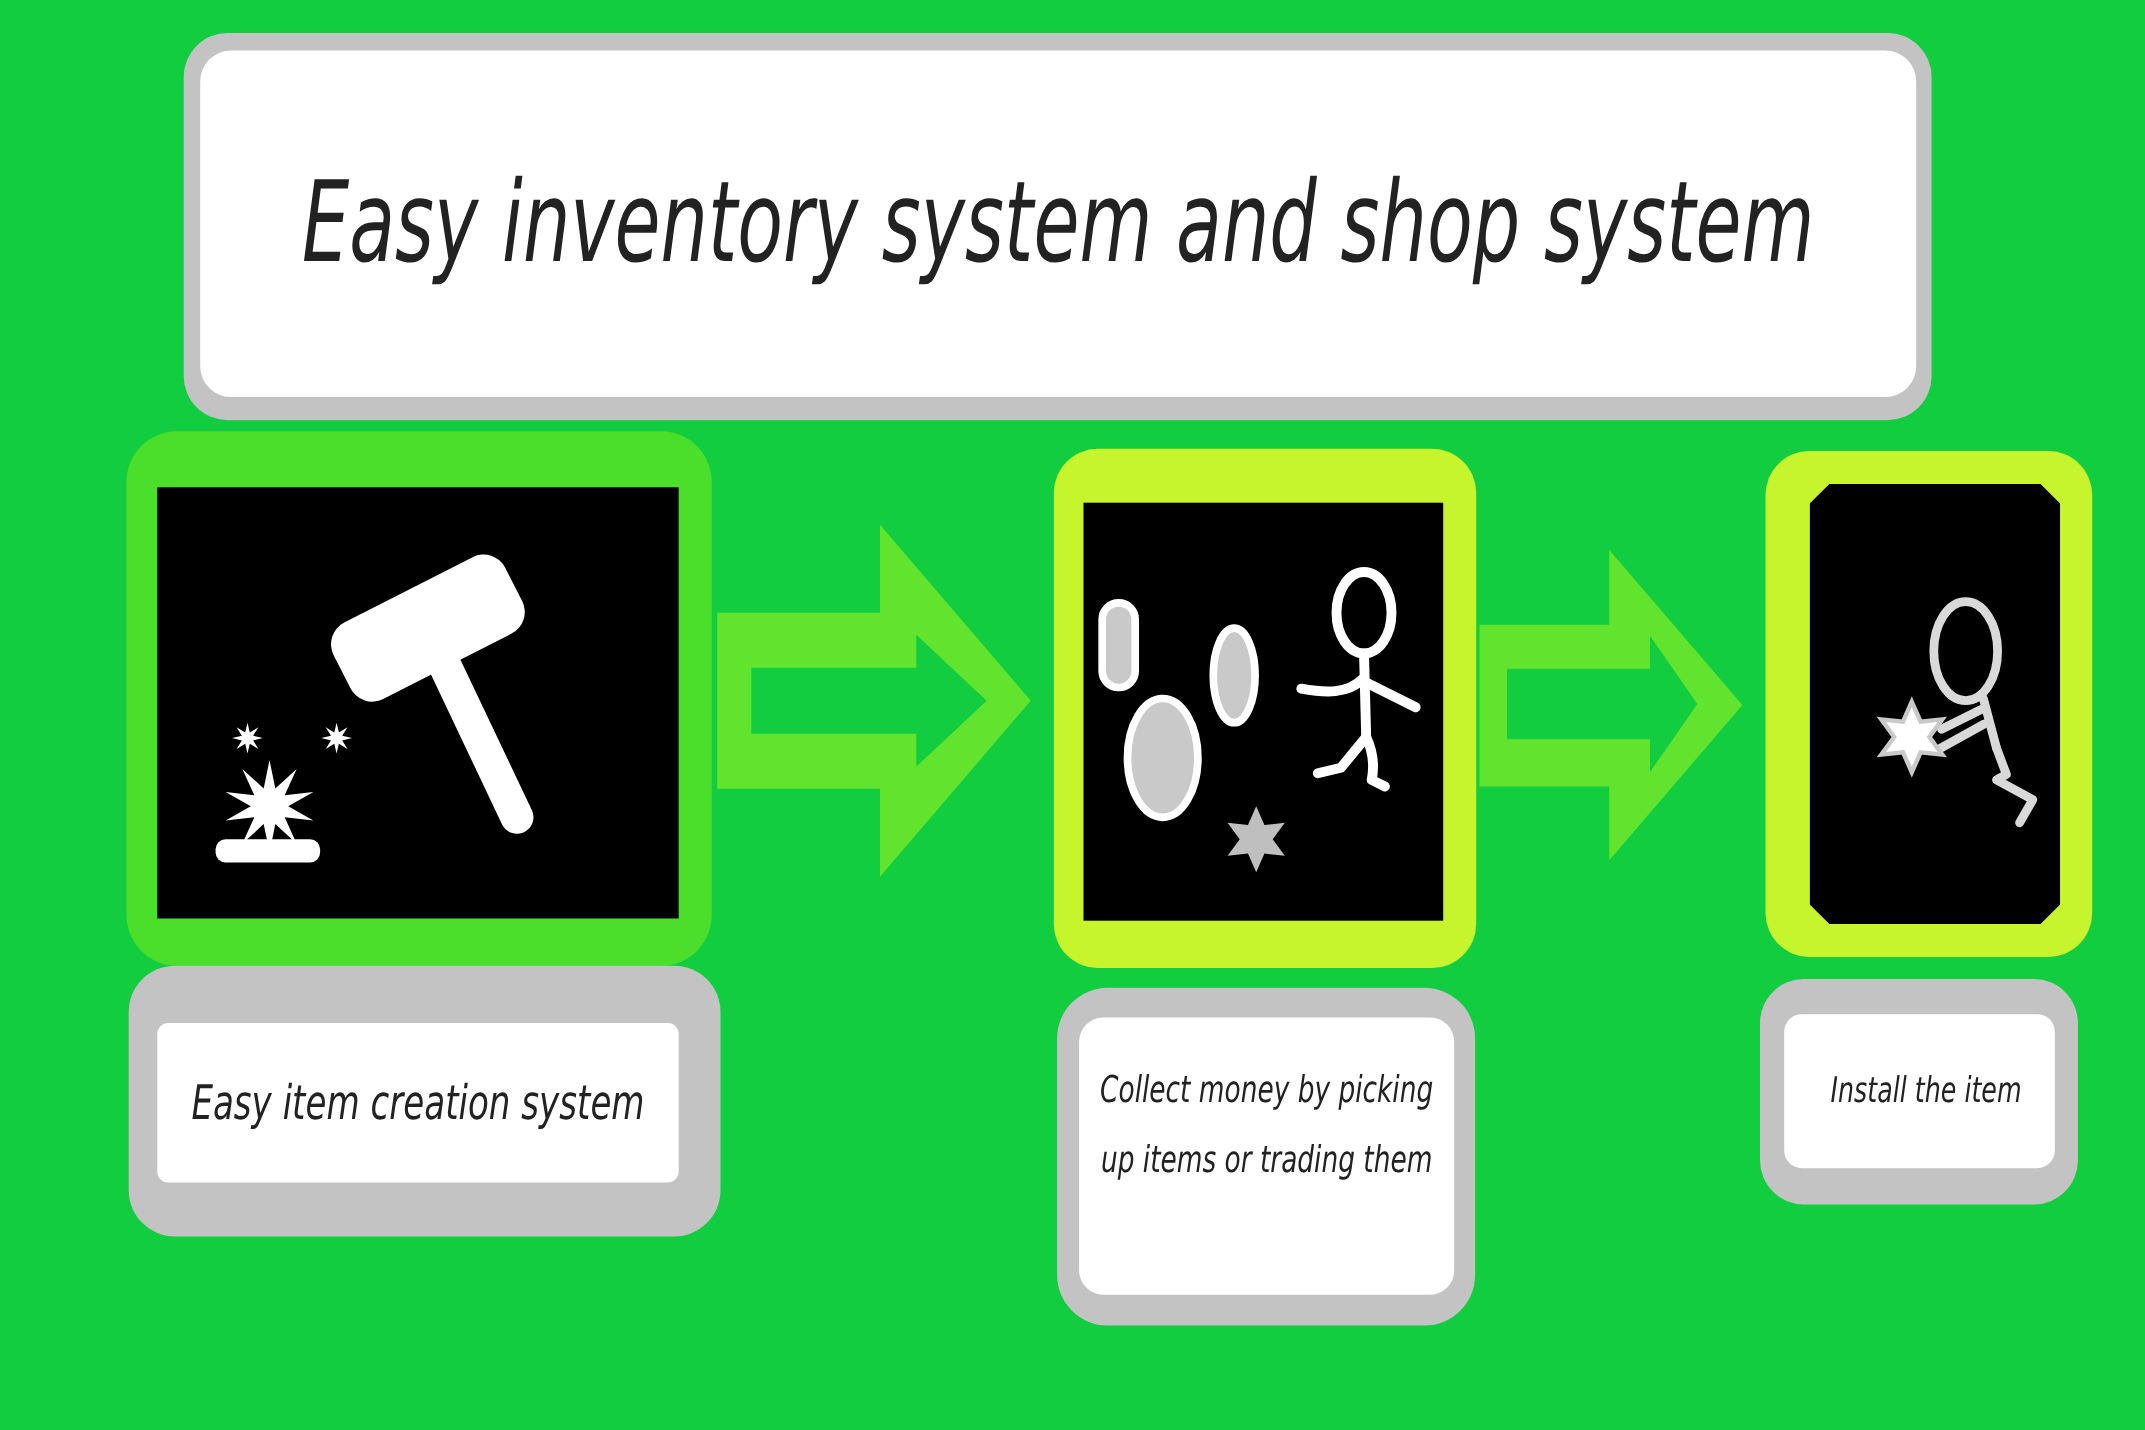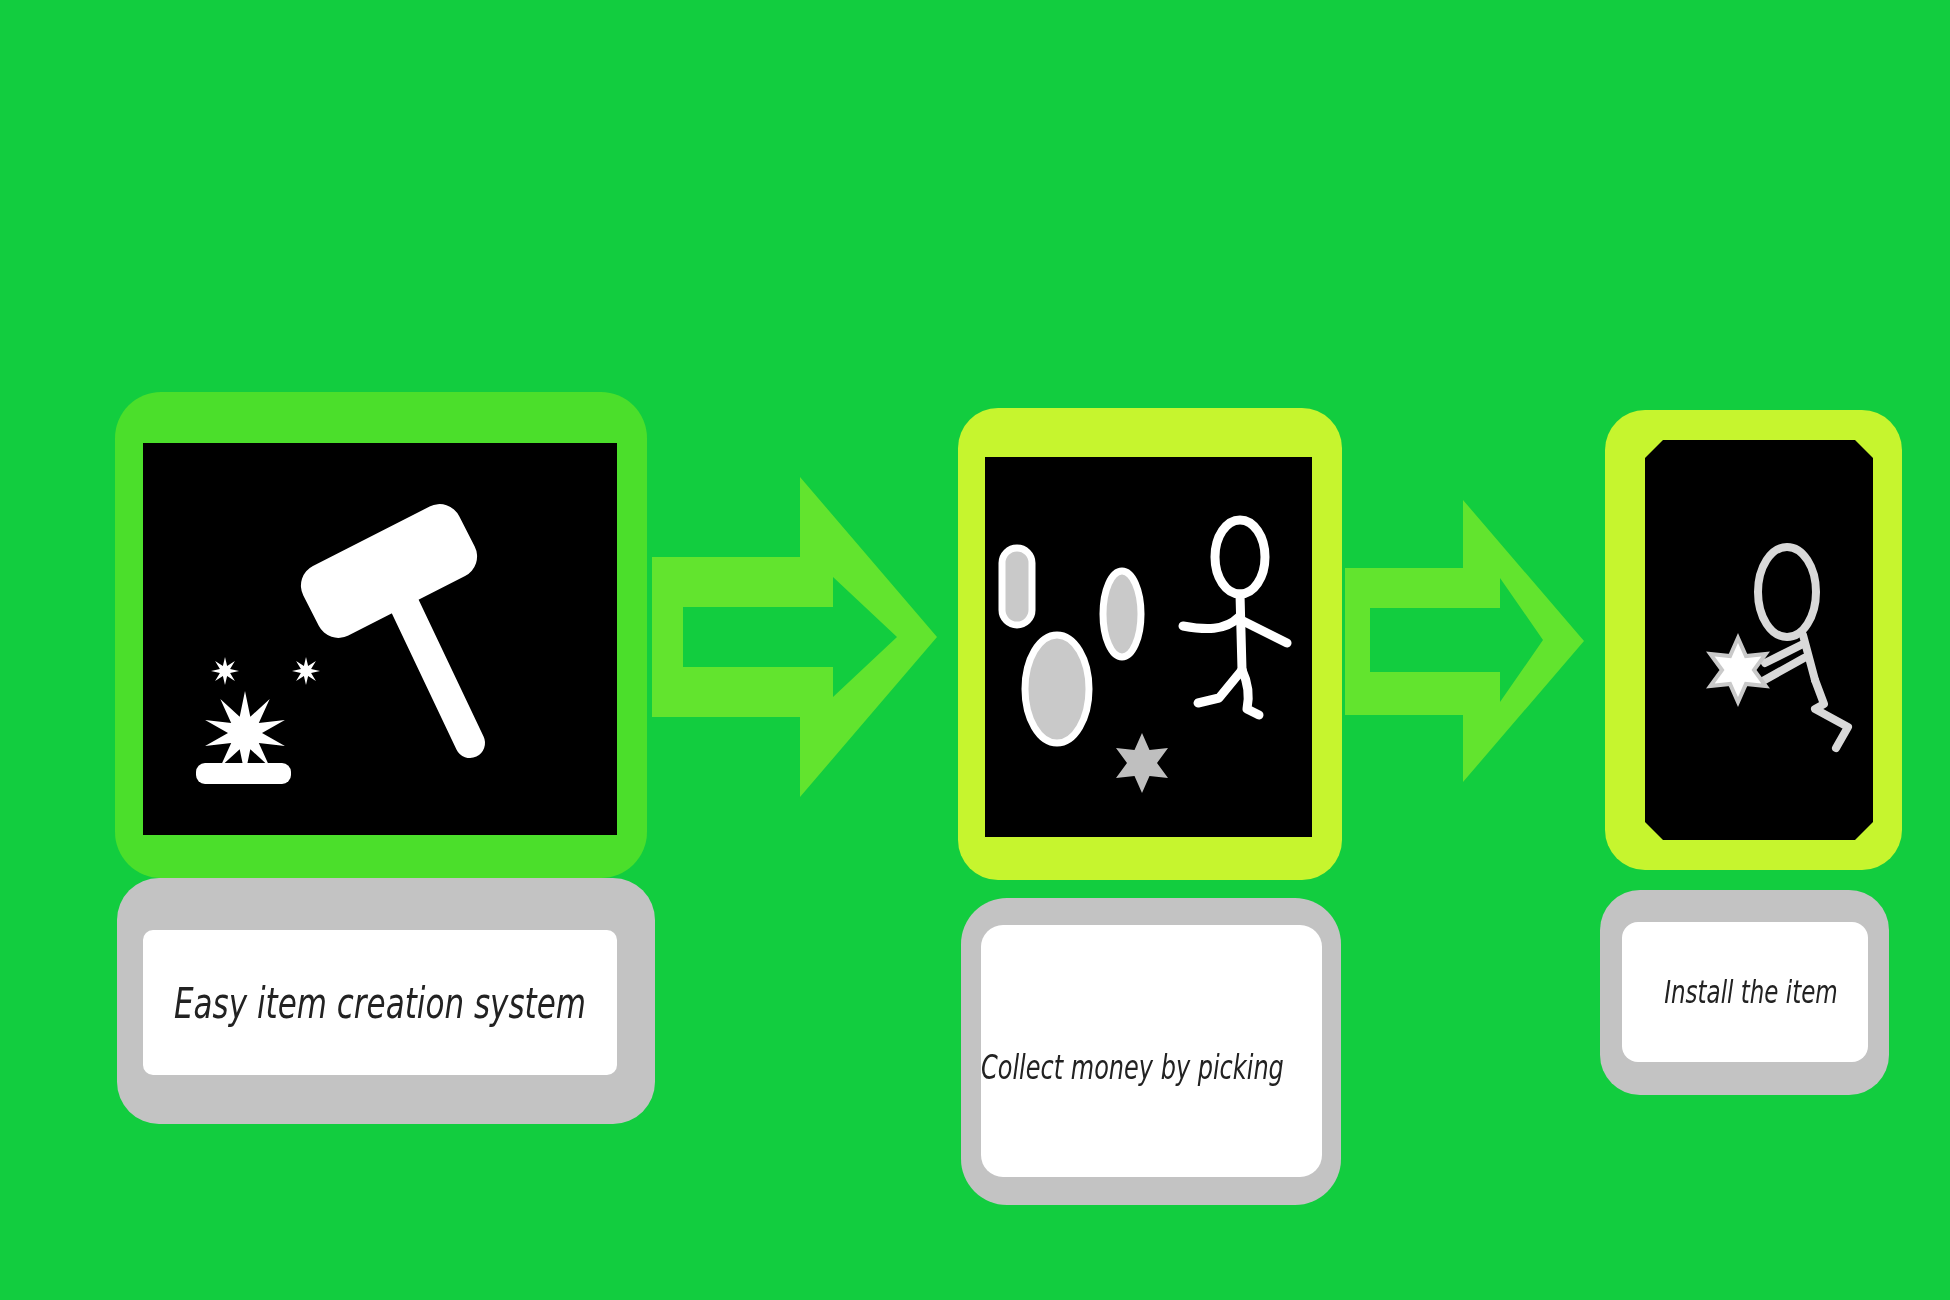--- a/index.html
+++ b/index.html
@@ -45,33 +45,38 @@
   .caption-text{
     font-style:italic;color:var(--text);display:inline-block;
     transform:scaleY(1.4);white-space:nowrap;
   }
   #caption1-frame{left:117px;top:878px;width:538px;height:246px;border-radius:42px;}
   #caption1-card{left:26px;top:52px;right:38px;bottom:49px;border-radius:10px;
     display:flex;align-items:center;justify-content:center;}
   #caption1-card .caption-text{font-size:31px;}
   #caption2-frame{left:961px;top:898px;width:380px;height:307px;border-radius:46px;}
   #caption2-card{left:20px;top:27px;right:19px;bottom:28px;border-radius:22px;
-    display:flex;align-items:center;padding-top:34px;box-sizing:border-box;}
+    display:flex;flex-direction:column;align-items:center;padding-top:34px;box-sizing:border-box;}
   #caption2-card .caption-line{height:63px;display:flex;align-items:center;}
   #caption2-card .caption-text{font-size:24px;}
   #caption3-frame{left:1600px;top:890px;width:289px;height:205px;border-radius:40px;}
   #caption3-card{left:22px;top:32px;right:21px;bottom:33px;border-radius:16px;
     display:flex;align-items:center;justify-content:center;padding-left:12px;}
   #caption3-card .caption-text{font-size:23px;}
 </style>
 </head>
 <body>
 
 <div id="canvas">
 
+  <div class="title-frame">
+    <div class="title-card">
+      <span class="title-text">Easy inventory system and shop system</span>
+    </div>
+  </div>
 
   <div class="step-box" id="step1-box">
     <div class="inner-black">
       <svg viewBox="0 0 474 392">
         <g fill="#ffffff">
           <rect x="158.5" y="89" width="175" height="78" rx="22" transform="rotate(-27 246 128)"></rect>
           <line x1="252" y1="142" x2="327" y2="300" stroke="#ffffff" stroke-width="30" stroke-linecap="round"></line>
           <polygon transform="translate(82 228)" points="0,-14 2.1,-5.1 9.9,-9.9 5.1,-2.1 14,0 5.1,2.1 9.9,9.9 2.1,5.1 0,14 -2.1,5.1 -9.9,9.9 -5.1,2.1 -14,0 -5.1,-2.1 -9.9,-9.9 -2.1,-5.1"></polygon>
           <polygon transform="translate(163 228)" points="0,-14 2.1,-5.1 9.9,-9.9 5.1,-2.1 14,0 5.1,2.1 9.9,9.9 2.1,5.1 0,14 -2.1,5.1 -9.9,9.9 -5.1,2.1 -14,0 -5.1,-2.1 -9.9,-9.9 -2.1,-5.1"></polygon>
           <polygon transform="translate(102 290)" points="0,-42 5.3,-16.2 24.7,-34 13.8,-10 39.9,-13 17,0 39.9,13 13.8,10 24.7,34 5.3,16.2 0,42 -5.3,16.2 -24.7,34 -13.8,10 -39.9,13 -17,0 -39.9,-13 -13.8,-10 -24.7,-34 -5.3,-16.2"></polygon>
@@ -131,20 +136,23 @@
     <div class="caption-card" id="caption1-card">
       <span class="caption-text">Easy item creation system</span>
     </div>
   </div>
 
   <div class="caption-frame" id="caption2-frame">
     <div class="caption-card" id="caption2-card">
       <div class="caption-line">
         <span class="caption-text">Collect money by picking</span>
       </div>
+      <div class="caption-line">
+        <span class="caption-text">up items or trading them</span>
+      </div>
     </div>
   </div>
 
   <div class="caption-frame" id="caption3-frame">
     <div class="caption-card" id="caption3-card">
       <span class="caption-text">Install the item</span>
     </div>
   </div>
 
 </div>

